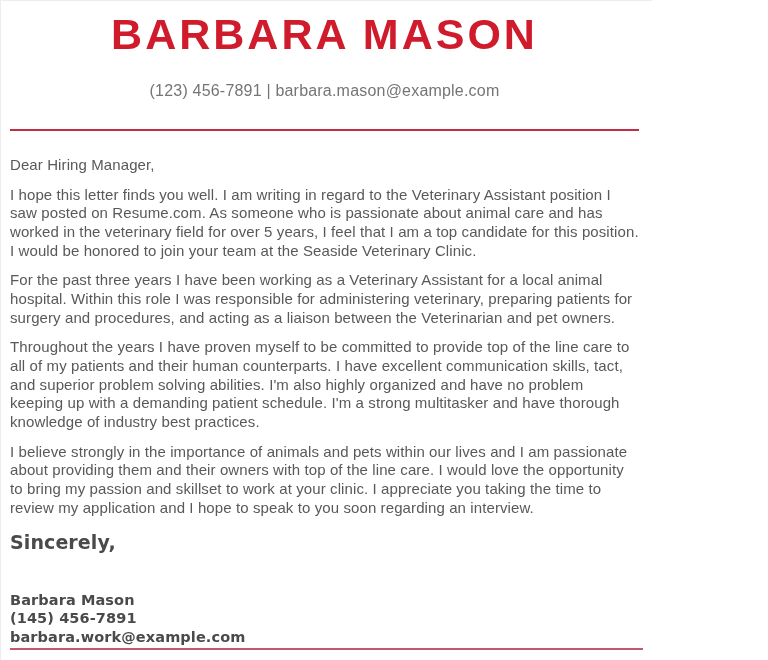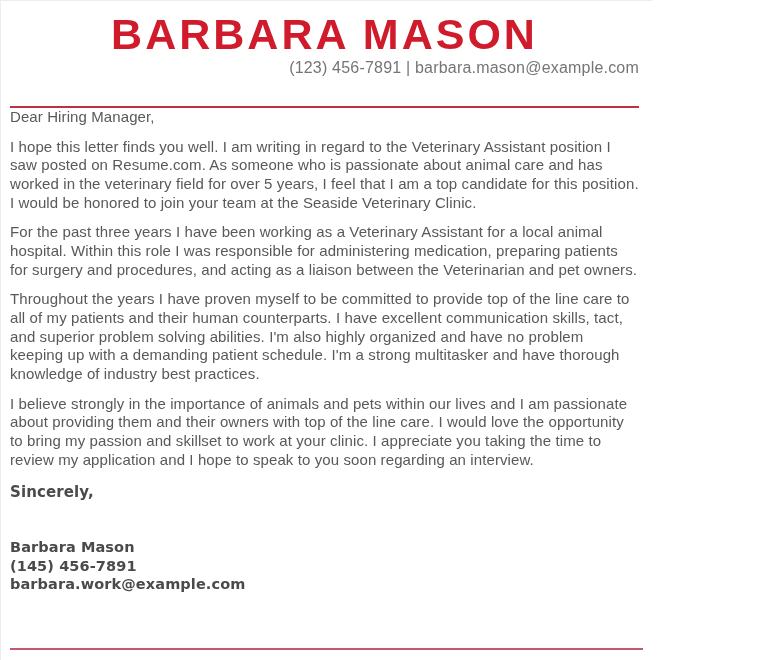--- a/index.html
+++ b/index.html
@@ -29,44 +29,45 @@
   .header { text-align: center; }
   .name-title {
     margin-top: 9px;
     font-size: 43px;
     font-weight: 800;
     letter-spacing: 3px;
     color: var(--accent-red);
     font-family: "Liberation Sans", sans-serif;
   }
   .contact-line {
+    margin-top: 23px;
     font-size: 16px;
     color: var(--contact-text);
     letter-spacing: 0.2px;
-    text-align: right;
   }
   .header-divider {
     margin-top: 29px;
     border: none;
     border-top: 2px solid var(--divider-red);
   }
   .letter-body {
+    margin-top: 25px;
     font-size: 15px;
     line-height: 1.245;
     color: var(--body-text);
     letter-spacing: 0.1px;
   }
   .letter-body p { margin-bottom: 11px; }
   .salutation { margin-bottom: 11px; }
   .closing {
     font-family: "DejaVu Sans", sans-serif;
     font-weight: bold;
     color: var(--signature-text);
     margin-top: 14px;
-    font-size: 15px;
+    font-size: 19px;
   }
   .signature-block {
     margin-top: 36px;
     font-family: "DejaVu Sans", sans-serif;
     font-weight: bold;
     color: var(--signature-text);
     font-size: 14.5px;
     line-height: 1.27;
   }
   .footer-divider {
@@ -85,21 +86,21 @@
     <div class="name-title">BARBARA MASON</div>
     <div class="contact-line">(123) 456-7891 | barbara.mason@example.com</div>
     <hr class="header-divider">
   </div>
 
   <div class="letter-body">
     <p class="salutation">Dear Hiring Manager,</p>
 
     <p>I hope this letter finds you well. I am writing in regard to the Veterinary Assistant position I saw posted on Resume.com. As someone who is passionate about animal care and has worked in the veterinary field for over 5 years, I feel that I am a top candidate for this position. I would be honored to join your team at the Seaside Veterinary Clinic.</p>
 
-    <p>For the past three years I have been working as a Veterinary Assistant for a local animal hospital. Within this role I was responsible for administering medication, preparing patients for surgery and procedures, and acting as a liaison between the Veterinarian and pet owners.</p>
+    <p>For the past three years I have been working as a Veterinary Assistant for a local animal hospital. Within this role I was responsible for administering veterinary, preparing patients for surgery and procedures, and acting as a liaison between the Veterinarian and pet owners.</p>
 
     <p>Throughout the years I have proven myself to be committed to provide top of the line care to all of my patients and their human counterparts. I have excellent communication skills, tact, and superior problem solving abilities. I'm also highly organized and have no problem keeping up with a demanding patient schedule. I'm a strong multitasker and have thorough knowledge of industry best practices.</p>
 
     <p>I believe strongly in the importance of animals and pets within our lives and I am passionate about providing them and their owners with top of the line care. I would love the opportunity to bring my passion and skillset to work at your clinic. I appreciate you taking the time to review my application and I hope to speak to you soon regarding an interview.</p>
 
     <p class="closing">Sincerely,</p>
 
     <div class="signature-block">
       <div>Barbara Mason</div>
       <div>(145) 456-7891</div>

